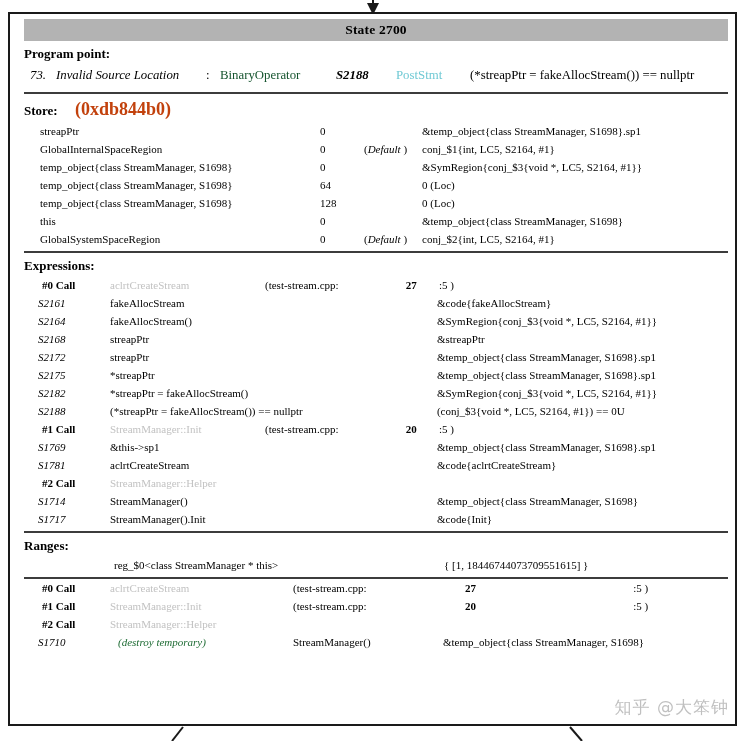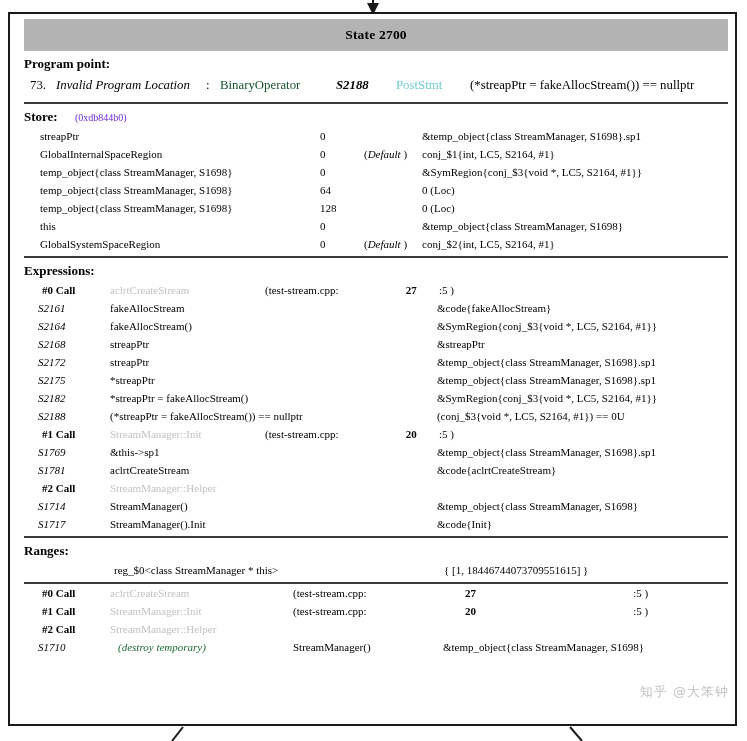--- a/index.html
+++ b/index.html
@@ -38,21 +38,21 @@
 
   .node-inner {
     padding: 0;
     height: 100%;
     box-sizing: border-box;
   }
 
   
   .title-bar {
     margin: 5px 7px 0 14px;
-    height: 32px;
+    height: 22px;
     background: #b3b3b3;
     display: flex;
     align-items: center;
     justify-content: center;
   }
   .title-text {
     font-weight: bold;
     font-size: 13.5px;
     letter-spacing: .2px;
     color: #000;
@@ -66,35 +66,35 @@
     height: 0;
     border-top: 2px solid #3c3c3c;
     margin: 3px 7px 0 14px;
   }
   .sec-head {
     font-weight: bold;
     font-size: 13px;
     padding: 5px 0 2px 0;
   }
   .sec-head .addr {
-    font-weight: normal;
-    color: #6d28d9;
+    font-weight: bold;
+    color: #c2410c;
     padding-left: 14px;
-    font-size: 10px;
+    font-size: 18px;
   }
 
   
   .pp-row {
     display: flex;
     align-items: baseline;
     padding: 4px 0 6px 0;
     font-size: 12.8px;
     white-space: nowrap;
   }
-  .pp-num     { width: 26px; padding-left: 6px; }
+  .pp-num     { width: 26px; padding-left: 6px; font-style: italic; }
   .pp-loc     { font-style: italic; width: 150px; }
   .pp-colon   { width: 14px; }
   .pp-kind    { color: #14532d; width: 116px; }
   .pp-sid     { font-style: italic; font-weight: bold; width: 60px; }
   .pp-ptkind  { color: #6fc9d4; width: 74px; }
   .pp-expr    { }
 
   
   table.grid {
     border-collapse: collapse;
@@ -137,23 +137,23 @@
 
   
   .destroy { color: #1d6b33; font-style: italic; }
   .c-ouc-expr { width: 175px; padding-left: 8px !important; }
   .c-ouc-mid  { width: 150px; }
 
   
   .watermark {
     position: absolute;
     right: 18px;
-    bottom: 40px;
+    bottom: 22px;
     font-family: "DejaVu Sans", sans-serif;
-    font-size: 13px;
+    font-size: 17px;
     color: rgba(140,140,140,.55);
     letter-spacing: 1px;
     white-space: nowrap;
     user-select: none;
   }
 </style>
 </head>
 <body>
 
 <svg class="edge-layer" viewBox="0 0 747 741">
@@ -169,21 +169,21 @@
  <div class="node-inner">
 
   <div class="title-bar">
     <span class="title-text">State 2700</span>
   </div>
 
   <div class="section">
     <div class="sec-head">Program point:</div>
     <div class="pp-row">
       <span class="pp-num">73.</span>
-      <span class="pp-loc">Invalid Program Location</span>
+      <span class="pp-loc">Invalid Source Location</span>
       <span class="pp-colon">:</span>
       <span class="pp-kind">BinaryOperator</span>
       <span class="pp-sid">S2188</span>
       <span class="pp-ptkind">PostStmt</span>
       <span class="pp-expr">(*streapPtr = fakeAllocStream()) == nullptr</span>
     </div>
   </div>
   <div class="hr"></div>
 
   <div class="section">

